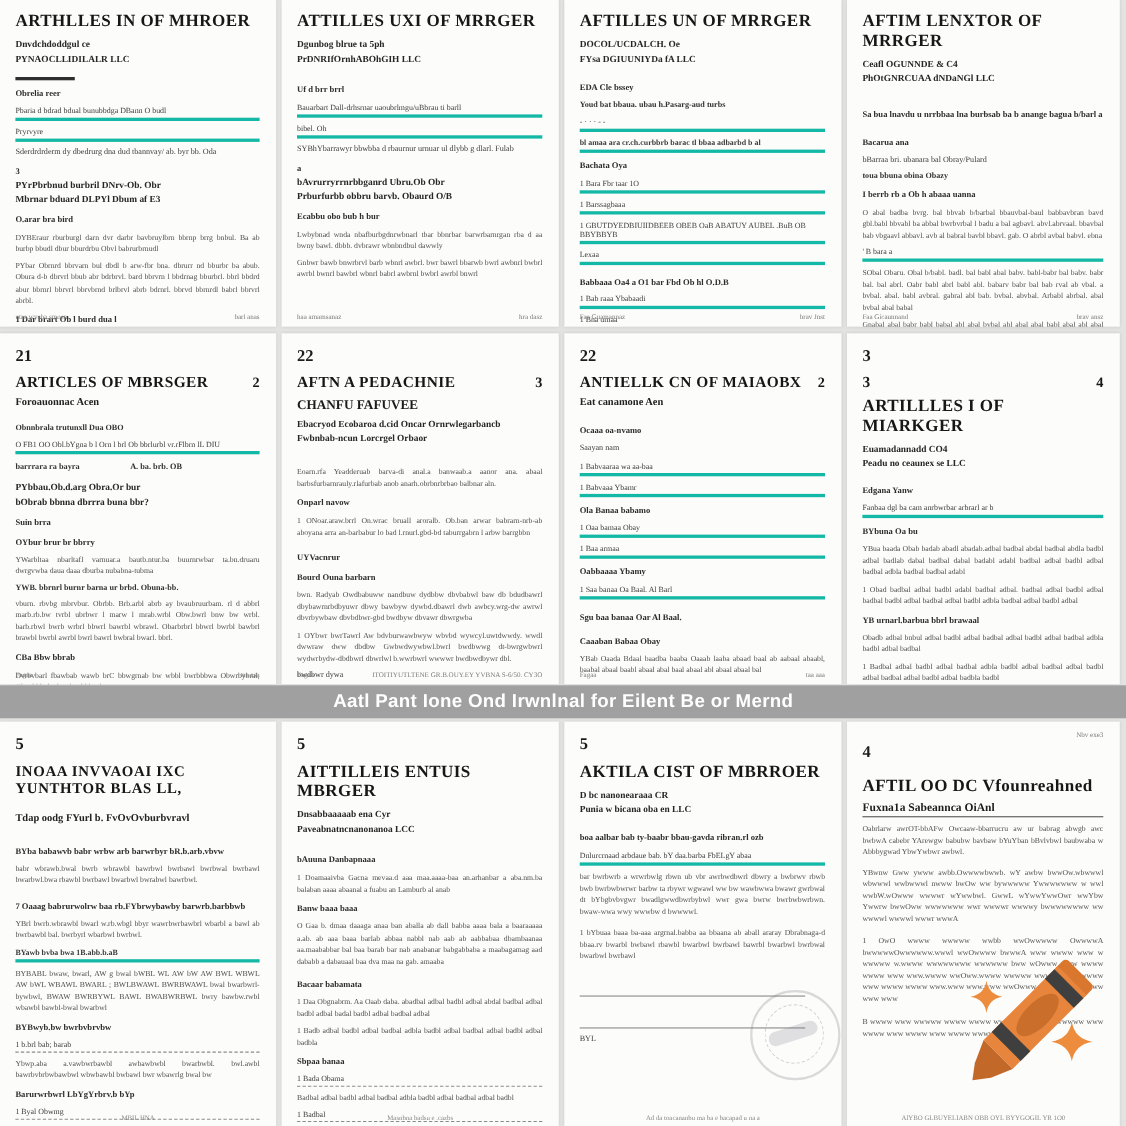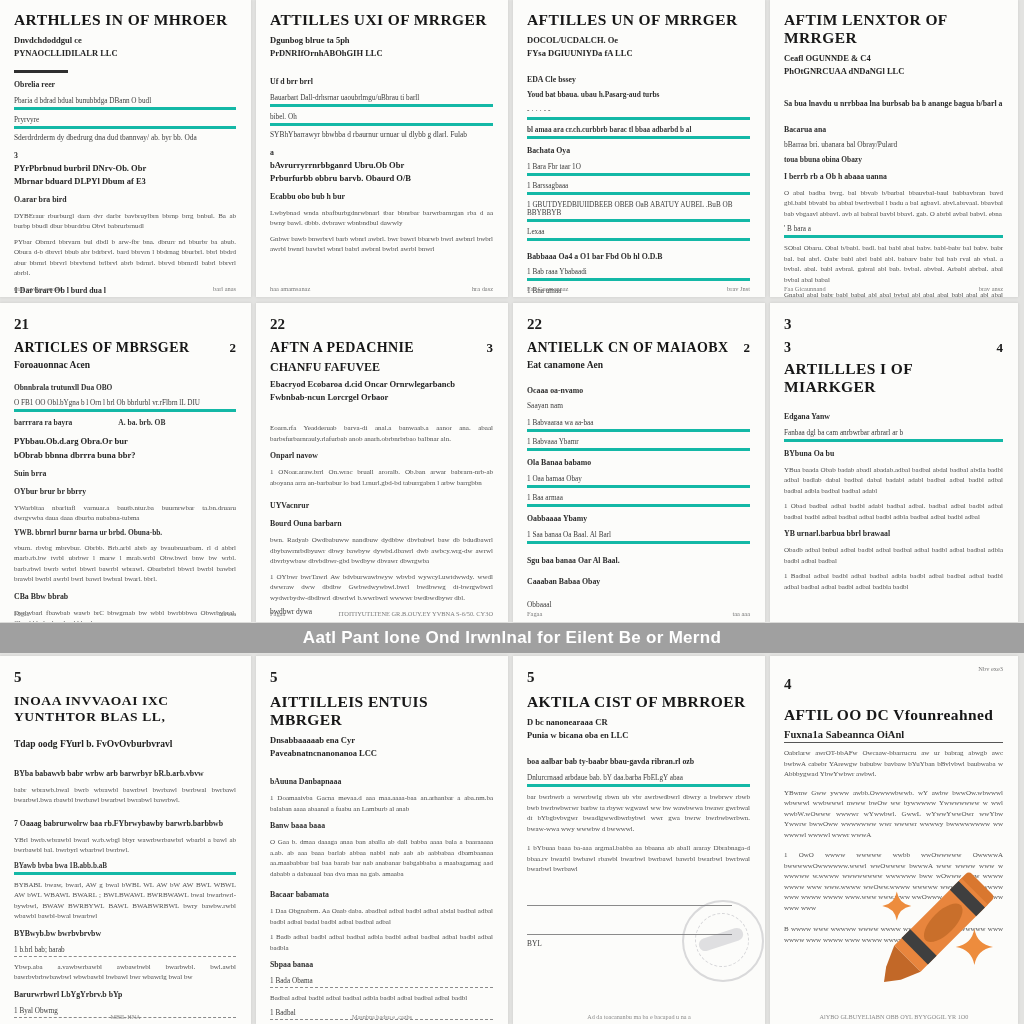--- a/index.html
+++ b/index.html
@@ -230,20 +230,21 @@
           <div class="b-field">1  Babvaaa Ybamr</div>
           <div class="b-label">Ola Banaa babamo</div>
           <div class="b-field">1  Oaa bamaa Obay</div>
           <div class="b-field">1  Baa armaa</div>
           <div class="b-label">Oabbaaaa Ybamy</div>
           <div class="b-field">1  Saa banaa Oa Baal. Al Barl</div>
           <div style="height: 5px;"></div>
           <div class="b-label">Sgu baa banaa Oar Al Baal.</div>
           <div style="height: 3px;"></div>
           <div class="b-label">Caaaban Babaa Obay</div>
+          <div class="b-para">YBab Oaada Bdaal baadba baaba Oaaab laaba abaad baal ab aabaal abaabl, baabal abaal baabl abaal abal baal abaal abl abaal abaal bal</div>
           <div style="height: 8px;"></div>
           <div class="b-line">Obbaaal</div>
           <div class="b-foot">
             <span>Fagaa</span>
             <span>taa aaa</span>
           </div>
         </div>
         <div class="page r3">
           <div class="b-num">5</div>
           <div class="b-h1">AKTILA CIST OF MBRROER</div>
@@ -284,20 +285,22 @@
             <span>brav ansz</span>
           </div>
         </div>
         <div class="page r2">
           <div class="b-num">3</div>
           <div class="b-hrow">
             <span class="hl">3</span>
             <span class="hr">4</span>
           </div>
           <div class="b-h1">ARTILLLES I OF MIARKGER</div>
+          <div class="b-sub">Euamadannadd CO4
+Peadu no ceaunex se LLC</div>
           <div style="height: 4px;"></div>
           <div class="b-label">Edgana Yanw</div>
           <div class="b-field">Fanbaa dgl ba cam anrbwrbar arbrarl ar b</div>
           <div class="b-label">BYbuna Oa bu</div>
           <div class="b-para">YBua baada Obab badab abadl abadab.adbal badbal abdal badbal abdla badbl adbal badlab dabal badbal dabal badabl adabl badbal adbal badbl adbal badbal adbla badbal badbal adabl</div>
           <div class="b-para">1 Obad badbal adbal badbl adabl badbal adbal. badbal adbal badbl adbal badbal badbl adbal badbal adbal badbl adbla badbal adbal badbl adbal</div>
           <div class="b-label">YB urnarl.barbua bbrl brawaal</div>
           <div class="b-para">Obadb adbal bnbul adbal badbl adbal badbal adbal badbl adbal badbal adbla badbl adbal badbal</div>
           <div class="b-para">1 Badbal adbal badbl adbal badbal adbla badbl adbal badbal adbal badbl adbal badbal adbal badbl adbal badbla badbl</div>
         </div>

